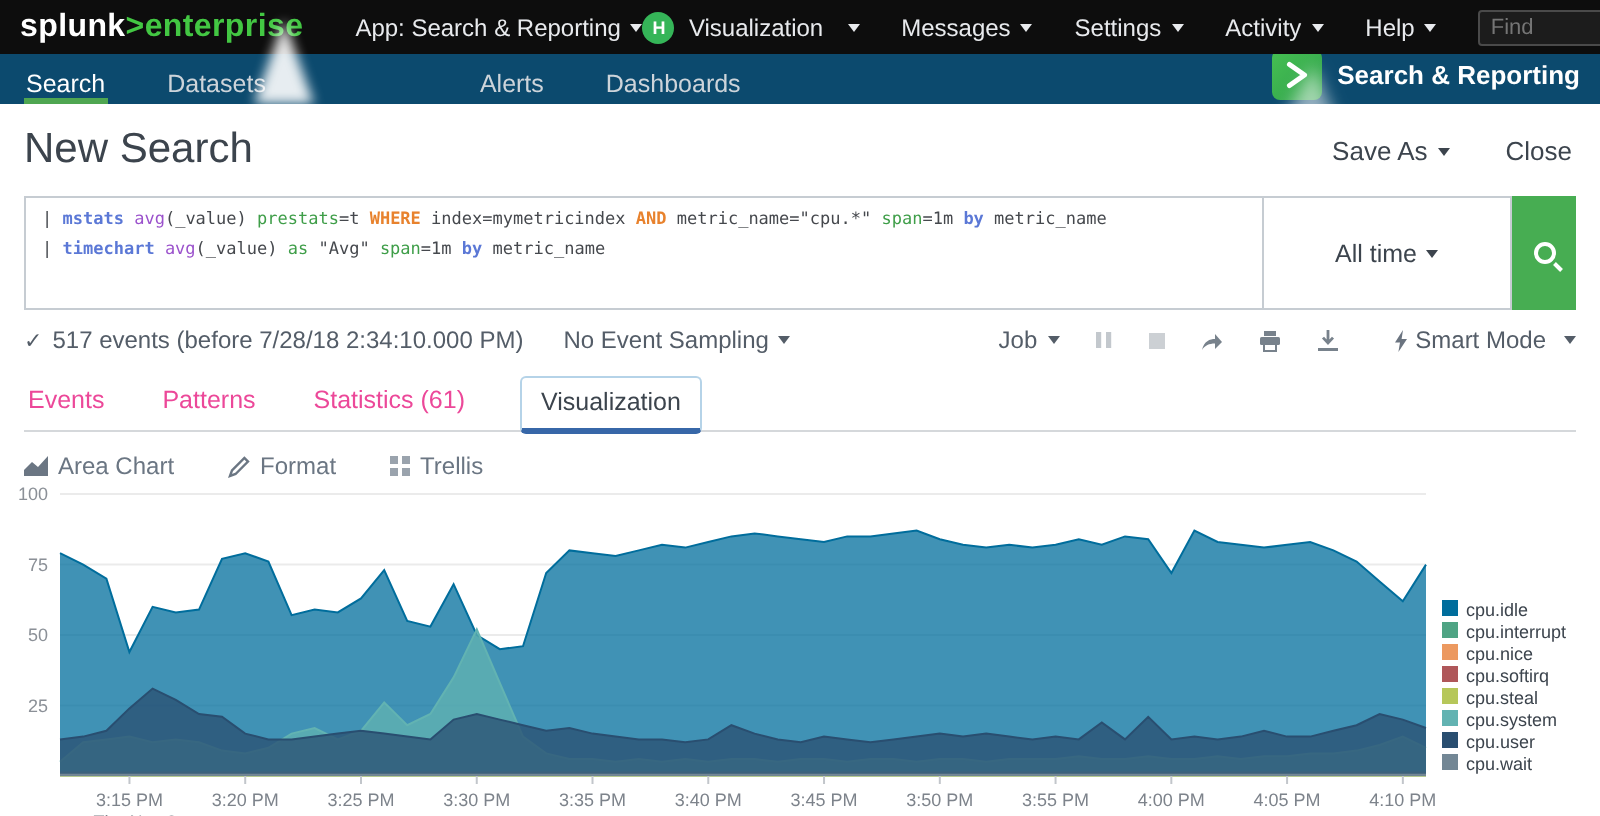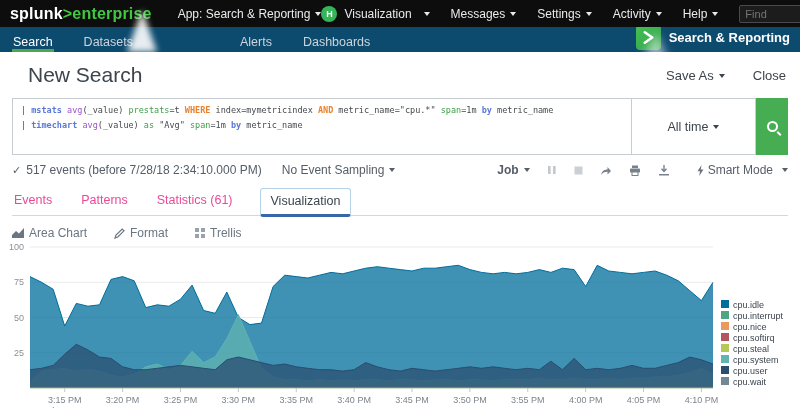--- a/index.html
+++ b/index.html
@@ -28,37 +28,37 @@
   .app-icon { width:25px; height:25px; border-radius:4px; background:linear-gradient(135deg,#46c052,#2fa04c); display:flex; align-items:center; justify-content:center; }
   .app-chip-label { color:#fff; font-size:13px; font-weight:bold; }
 
   
   .artifact { position:absolute; width:0; height:0; pointer-events:none; }
   .artifact.a1 { left:127px; top:10px; border-left:15px solid transparent; border-right:15px solid transparent; border-bottom:42px solid rgba(255,255,255,.9); filter:blur(3px); z-index:6; }
   .artifact.a2 { left:645px; top:34px; border-left:8px solid transparent; border-right:22px solid transparent; border-bottom:30px solid rgba(255,255,255,.55); filter:blur(4px); transform:rotate(14deg); z-index:6; }
 
   
   .content { padding:0 12px; position:relative; }
-  .title-row { display:flex; align-items:center; margin-top:11px;margin-left:16px; }
+  .title-row { display:flex; align-items:center; margin-top:11px; }
   .page-title { font-size:21px; font-weight:400; color:#3c444d; }
   .title-actions { margin-left:auto; display:flex; gap:28px; font-size:13px; color:#3c444d; padding-right:2px; }
   .title-actions span { cursor:pointer; }
 
   .search-row { display:flex; margin-top:11px; align-items:stretch; }
   .query-box { flex:1; background:#fff; border:1px solid #c6ccd2; padding:4px 8px 21px; font-family:"DejaVu Sans Mono", monospace; font-size:8.5px; line-height:15px; white-space:pre; overflow:hidden; }
   .time-picker { width:125px; margin-left:-1px; border:1px solid #c6ccd2; background:#fff; display:flex; align-items:center; justify-content:center; font-size:12.5px; color:#3c444d; cursor:pointer; }
   .search-btn { width:32px; background:#47ad52; display:flex; align-items:center; justify-content:center; cursor:pointer; }
   .mag-w { width:11px; height:11px; border:2px solid #fff; border-radius:50%; position:relative; }
   .mag-w::after { content:""; position:absolute; width:2px; height:5px; background:#fff; left:9px; top:8px; transform:rotate(-45deg); }
 
   .info-row { display:flex; align-items:center; margin-top:8px; font-size:12px; color:#545d68; }
   .check { color:#545d68; margin-right:5px; font-size:11px; }
   .sampling { margin-left:20px; cursor:pointer; }
   .job-tools { margin-left:auto; display:flex; align-items:center; gap:17px; }
-  .job-tools .txt { cursor:pointer;font-weight:bold; }
+  .job-tools .txt { cursor:pointer; }
   .ibtn { display:flex; align-items:center; cursor:pointer; }
   .smart { margin-left:10px; display:flex; align-items:center; gap:4px; cursor:pointer; }
 
   .rtabs { display:flex; align-items:flex-end; margin-top:10px; border-bottom:1px solid #d5d8db; padding-bottom:0; }
   .rtab { font-size:12.5px; color:#ec4899; padding:6px 2px 8px; margin-right:25px; cursor:pointer; }
   .rtab.active { color:#3c444d; border:1px solid #b5d3e8; border-bottom:3px solid #3767a8; border-radius:3px; padding:5px 10px 6px; margin-bottom:-2px; background:#fff; }
 
   .viz-controls { display:flex; align-items:center; gap:27px; margin-top:10px; font-size:12px; color:#6b7683; }
   .vc { display:flex; align-items:center; gap:5px; cursor:pointer; }
 

